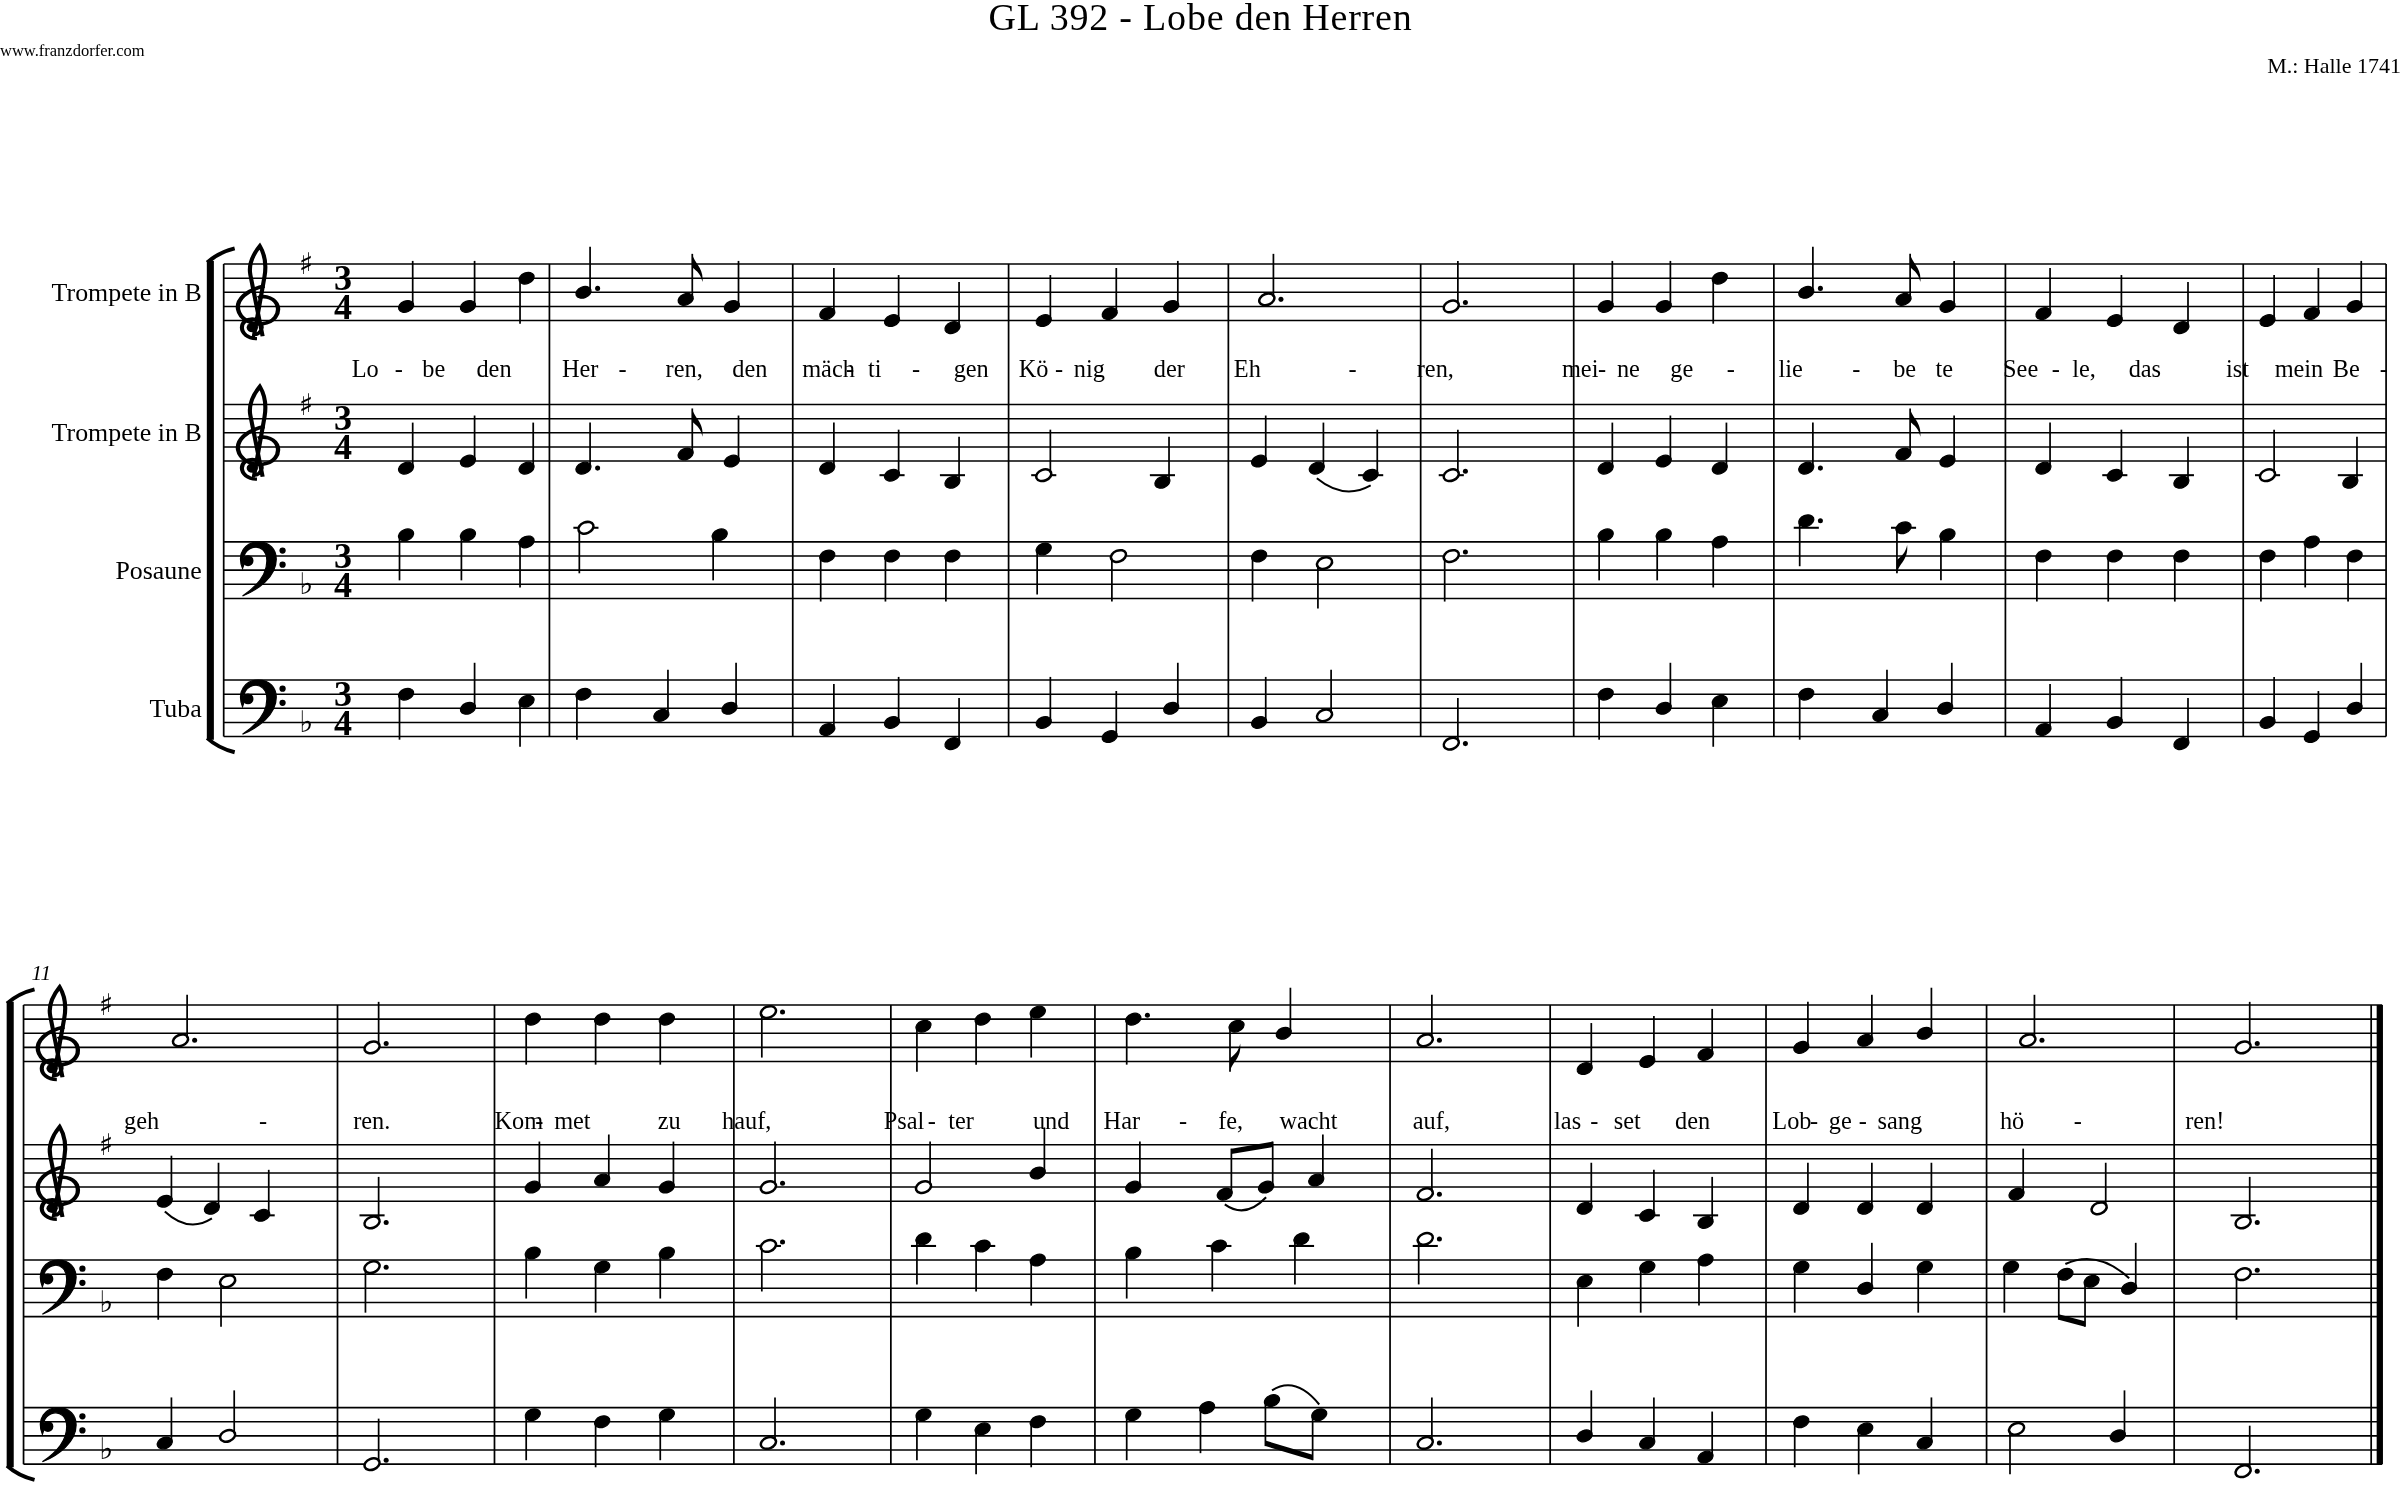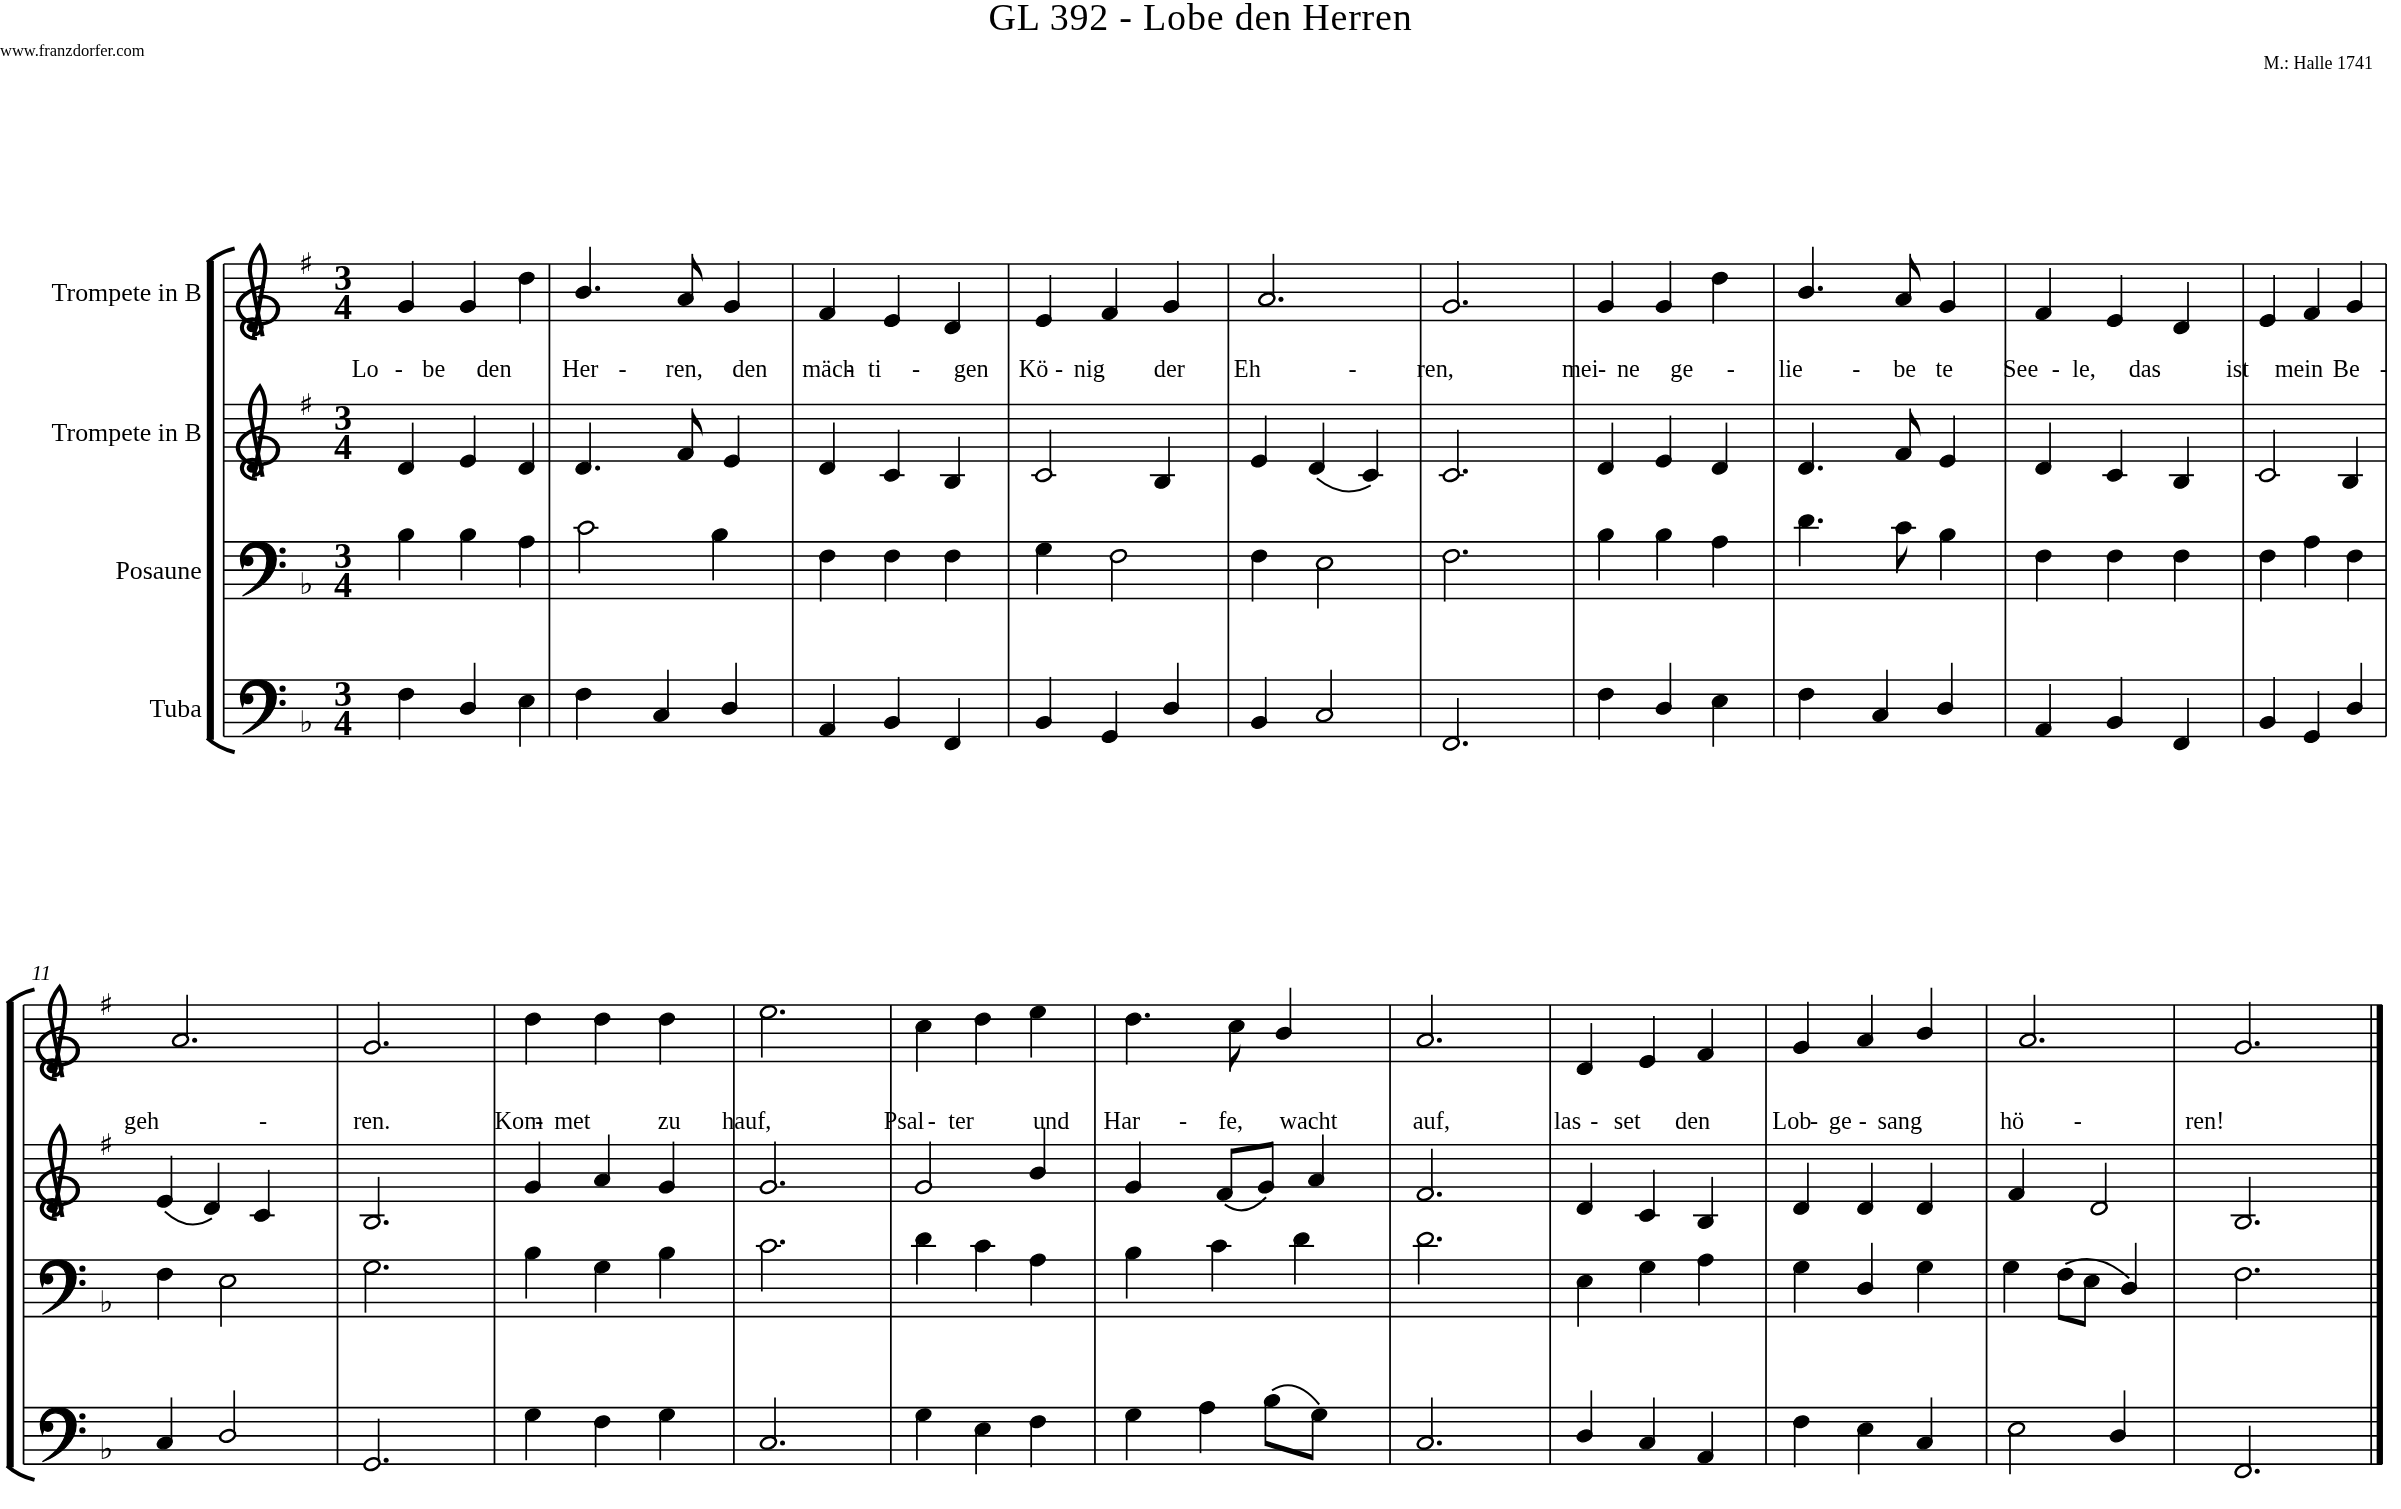--- a/index.html
+++ b/index.html
@@ -1,19 +1,19 @@
 <!DOCTYPE html>
 <html style="font-size:12.6px"><head>
 <meta charset="utf-8">
 <style>
   html,body{margin:0;padding:0;background:#fff;}
   body{width:2401px;height:1510px;position:relative;font-family:"Liberation Serif",serif;color:#000;}
   .title{position:absolute;top:-4.7px;left:0;right:0;text-align:center;font-size:38px;letter-spacing:0.8px;}
   .subtitle{position:absolute;top:41px;left:0;right:0;text-align:left;font-size:16.5px;}
-  .credit{position:absolute;top:53px;right:28px;font-size:18px;}
+  .credit{position:absolute;top:53px;right:0;font-size:22px;}
   svg{position:absolute;top:0;left:0;}
   svg text{font-family:"Liberation Serif",serif;}
   .acc{font-family:"DejaVu Sans",sans-serif;}
 </style>
 </head>
 <body>
 
 <div class="title">GL 392 - Lobe den Herren</div>
 <div class="subtitle">www.franzdorfer.com</div>
 <div class="credit">M.: Halle 1741</div>

